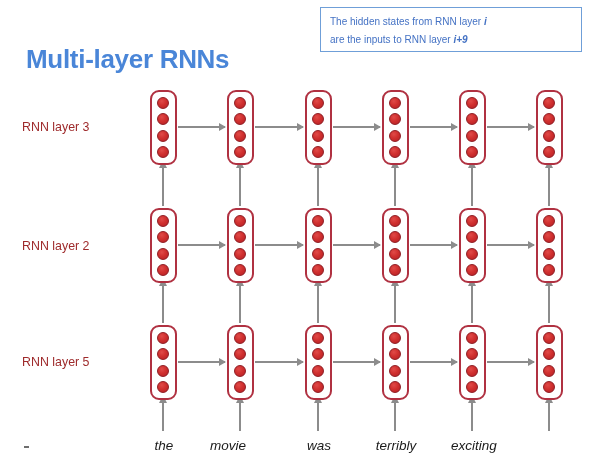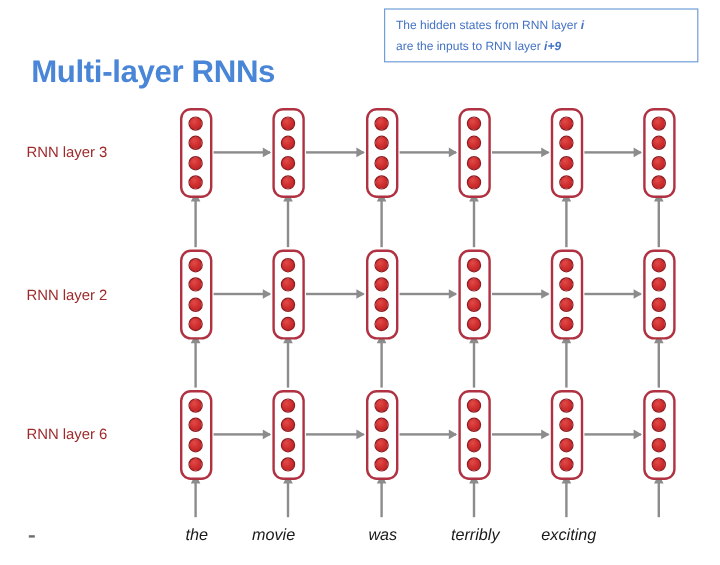--- a/index.html
+++ b/index.html
@@ -181,21 +181,21 @@
 
   <div id="page-title">Multi-layer RNNs</div>
 
   <div id="callout">
     <div class="callout-line"><span>The hidden states from RNN layer </span><span class="em">i</span></div>
     <div class="callout-line"><span>are the inputs to RNN layer </span><span class="em">i+9</span></div>
   </div>
 
   <div class="layer-label" id="layer-label-3">RNN layer 3</div>
   <div class="layer-label" id="layer-label-2">RNN layer 2</div>
-  <div class="layer-label" id="layer-label-1">RNN layer 6</div>
+  <div class="layer-label" id="layer-label-1">RNN layer 5</div>
 
   <div class="rnn-row" id="rnn-row-3">
       <div class="rnn-cell" style="left: 149.5px;">
         <div class="node"></div>
         <div class="node"></div>
         <div class="node"></div>
         <div class="node"></div>
       </div>
       <div class="h-arrow" style="left: 177.5px; width: 47px;"></div>
       <div class="rnn-cell" style="left: 226.5px;">

